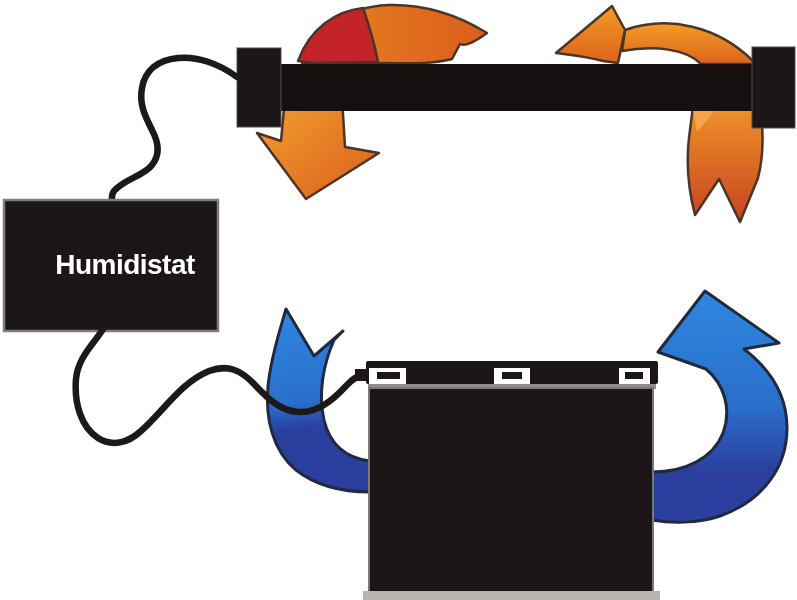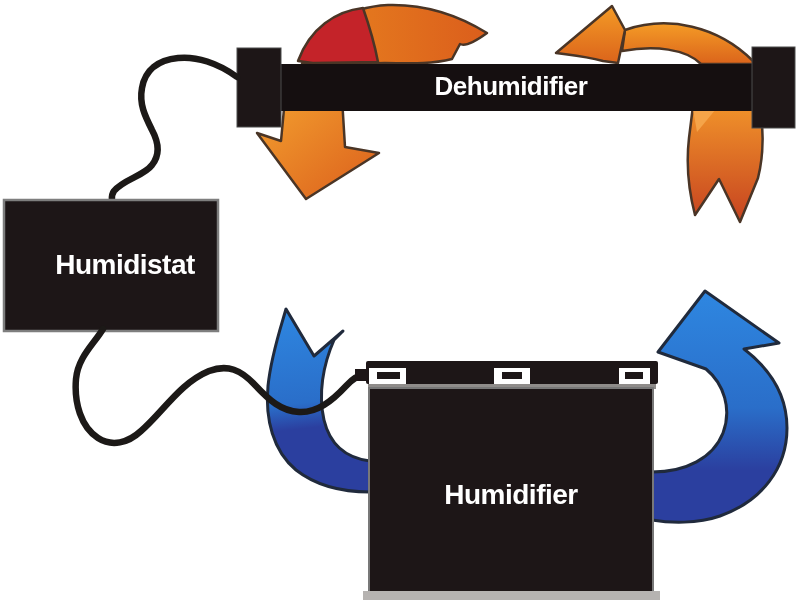--- a/index.html
+++ b/index.html
@@ -107,16 +107,14 @@
       <rect x="619" y="368" width="31" height="16" fill="#ffffff"></rect>
       <rect x="377" y="372" width="23" height="7" fill="#1d1617"></rect>
       <rect x="502" y="372" width="20" height="7" fill="#1d1617"></rect>
       <rect x="625" y="372" width="18" height="7" fill="#1d1617"></rect>
       <rect class="thin-gray" x="368" y="384" width="288" height="5" fill="#8f8c8a"></rect>
       <rect class="body-stroke" x="369" y="388" width="284" height="204" fill="#1d1617"></rect>
       <rect x="363" y="591" width="297" height="9" fill="#b6b3b1"></rect>
     </g>
   </svg>
 
-  <div class="label label-dehumidifier">Dehumidifier</div>
   <div class="label label-humidistat">Humidistat</div>
-  <div class="label label-humidifier">Humidifier</div>
 </div>
 
 </body></html>

